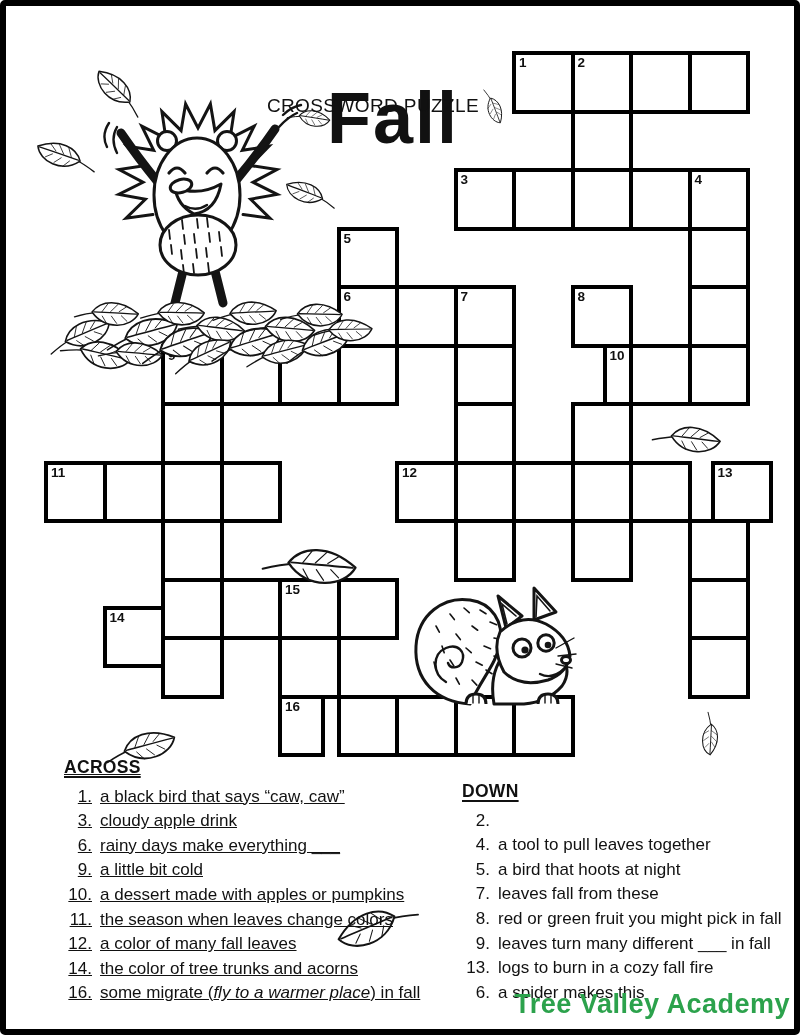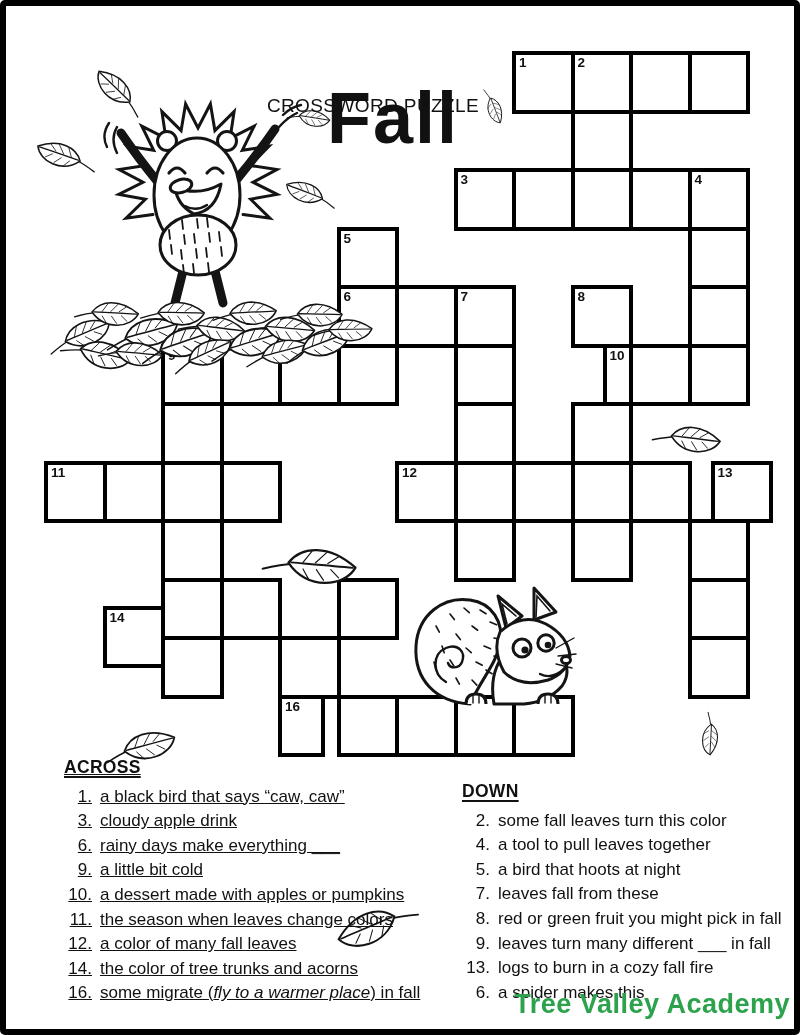--- a/index.html
+++ b/index.html
@@ -103,20 +103,23 @@
     </div>
     <div class="cell" style="left: 161px; top: 519px; height: 62.5px; width: 62.5px;"></div>
     <div class="cell" style="left: 453.5px; top: 519px; height: 62.5px; width: 62.5px;"></div>
     <div class="cell" style="left: 570.5px; top: 519px; height: 62.5px; width: 62.5px;"></div>
     <div class="cell" style="left: 687.5px; top: 519px; height: 62.5px; width: 62.5px;"></div>
     <div class="cell" style="left: 102.5px; top: 577.5px; height: 62.5px; width: 62.5px; margin-top: 28px;">
       <span class="cellnum">14</span>
     </div>
     <div class="cell" style="left: 161px; top: 577.5px; height: 62.5px; width: 62.5px;"></div>
     <div class="cell" style="left: 219.5px; top: 577.5px; height: 62.5px; width: 62.5px;"></div>
+    <div class="cell" style="left: 278px; top: 577.5px; height: 62.5px; width: 62.5px;">
+      <span class="cellnum">15</span>
+    </div>
     <div class="cell" style="left: 336.5px; top: 577.5px; height: 62.5px; width: 62.5px;"></div>
     <div class="cell" style="left: 687.5px; top: 577.5px; height: 62.5px; width: 62.5px;"></div>
     <div class="cell" style="left: 161px; top: 636px; height: 62.5px; width: 62.5px;"></div>
     <div class="cell" style="left: 278px; top: 636px; height: 62.5px; width: 62.5px;"></div>
     <div class="cell" style="left: 687.5px; top: 636px; height: 62.5px; width: 62.5px;"></div>
     <div class="cell" style="left: 278px; top: 694.5px; height: 62.5px; width: 47px;">
       <span class="cellnum">16</span>
     </div>
     <div class="cell" style="left: 336.5px; top: 694.5px; height: 62.5px; width: 62.5px;"></div>
     <div class="cell" style="left: 395px; top: 694.5px; height: 62.5px; width: 62.5px;"></div>
@@ -475,21 +478,20 @@
         <span class="txt"><span>some migrate (</span><i>fly to a warmer place</i><span>) in fall</span></span>
       </div>
     </div>
 </div>
 
 <div class="clues" id="down-section" style="left:462px;top:779px;width:330px;">
   <h2>DOWN</h2>
   <div id="down-list">
       <div class="clue">
         <span class="num">2.</span>
-        <span class="txt"><span>some fall leaves turn this color</span></span>
       </div>
       <div class="clue">
         <span class="num">4.</span>
         <span class="txt"><span>a tool to pull leaves together</span></span>
       </div>
       <div class="clue">
         <span class="num">5.</span>
         <span class="txt"><span>a bird that hoots at night</span></span>
       </div>
       <div class="clue">

